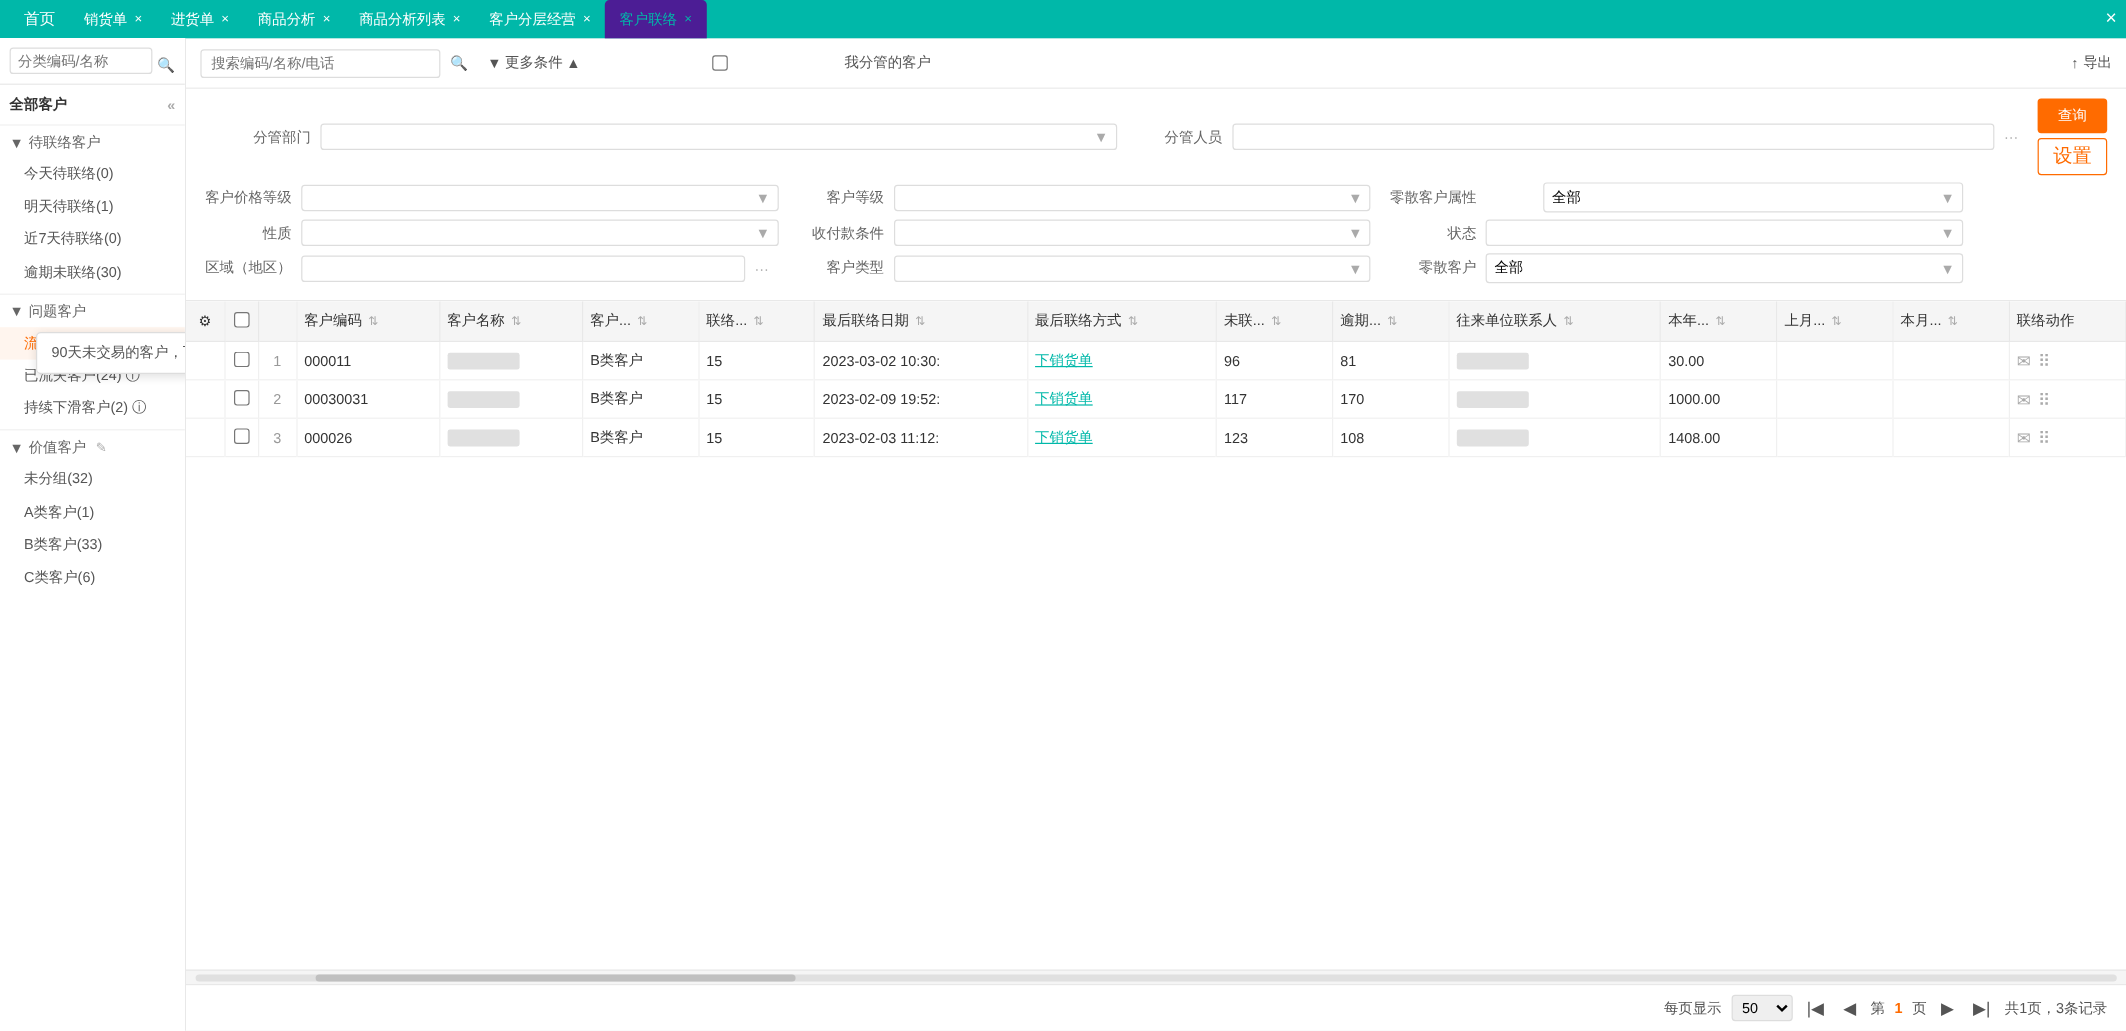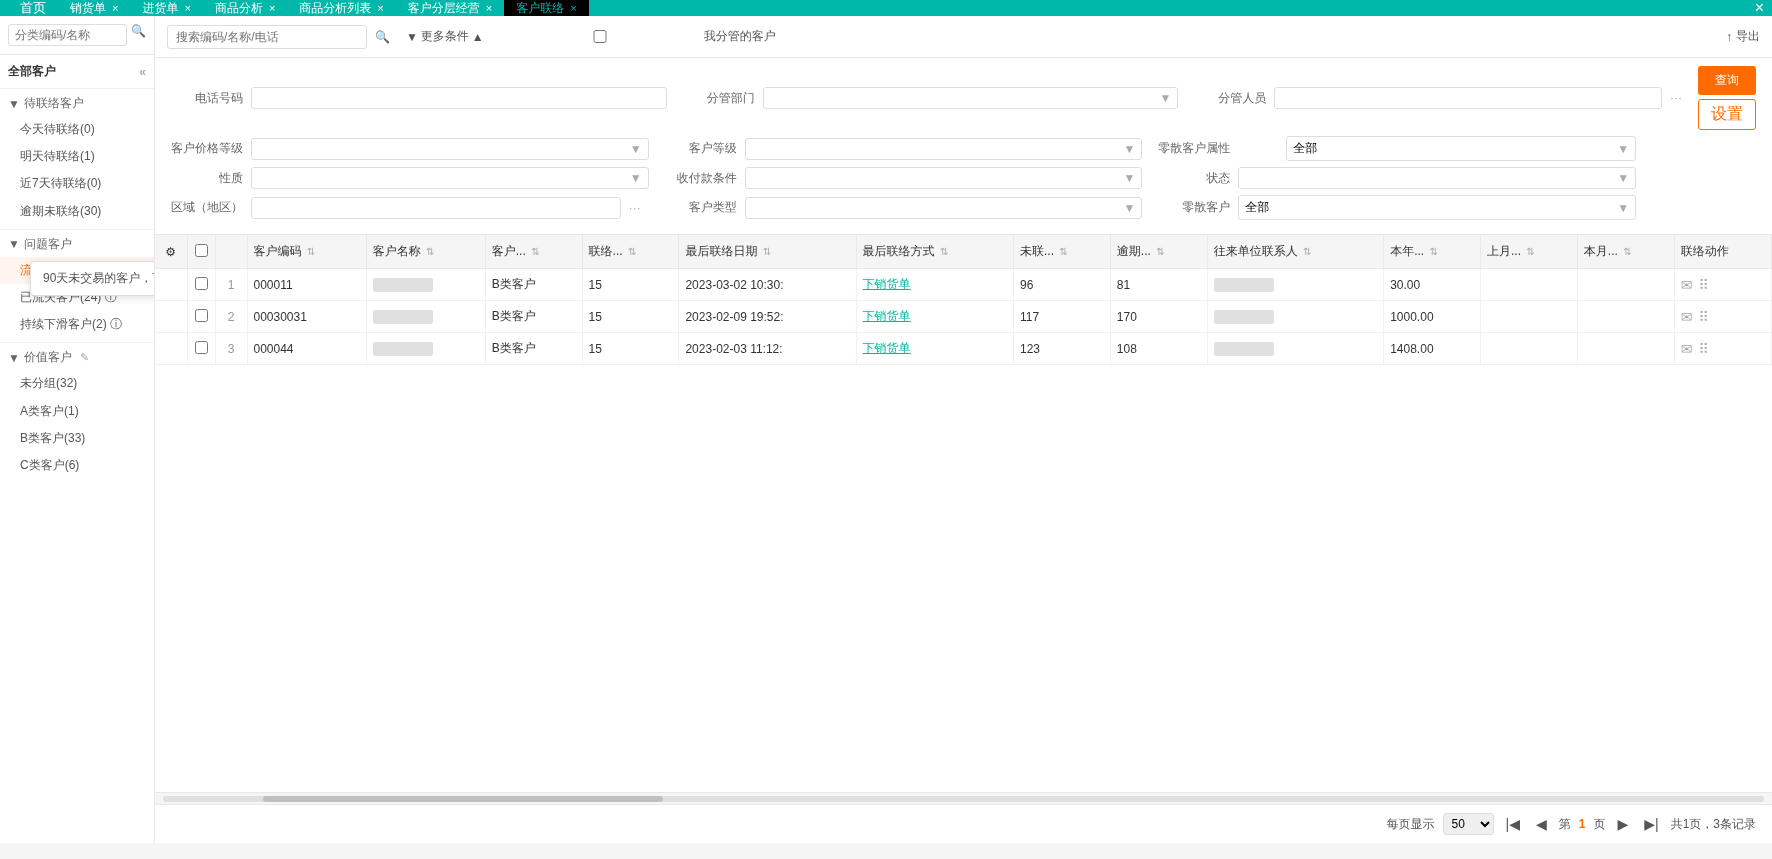--- a/index.html
+++ b/index.html
@@ -1,38 +1,38 @@
 <!DOCTYPE html>
 <html><head>
   <meta charset="utf-8">
   <style>
     * { box-sizing: border-box; margin: 0; padding: 0; font-family: 'Microsoft YaHei', Arial, sans-serif; font-size: 12px; }
     body { background: #f5f5f5; overflow: hidden; width: 1772px; height: 859px; }
 
     
     .top-nav {
       background: #00b8a9;
-      height: 16px;
+      height: 32px;
       display: flex;
       align-items: center;
       padding: 0 8px;
       color: white;
     }
     .top-nav .tab {
       padding: 0 12px;
       height: 32px;
       display: flex;
       align-items: center;
       cursor: pointer;
       color: white;
       font-size: 13px;
       white-space: nowrap;
     }
     .top-nav .tab.active {
-      background: #000000;
+      background: #4c1d95;
       color: #00b8a9;
       border-radius: 4px 4px 0 0;
     }
     .top-nav .tab .close-x {
       margin-left: 6px;
       font-size: 11px;
       cursor: pointer;
     }
     .top-nav .home-tab {
       padding: 0 12px;
@@ -59,21 +59,21 @@
       background: white;
       border-right: 1px solid #e8e8e8;
       display: flex;
       flex-direction: column;
       overflow-y: auto;
     }
     .sidebar-search {
       padding: 8px;
       border-bottom: 1px solid #e8e8e8;
       display: flex;
-      align-items: flex-start;
+      align-items: flex-end;
       gap: 4px;
     }
     .sidebar-search input {
       border: 1px solid #ddd;
       border-radius: 3px;
       padding: 3px 6px;
       width: 100%;
       outline: none;
     }
     .sidebar-search .search-icon {
@@ -496,24 +496,20 @@
       </label>
       <button class="export-btn">
         <span>↑</span>
         <span>导出</span>
       </button>
     </div>
 
     <div class="filter-panel">
 
       <div class="filter-row">
-        <div class="filter-item">
-          <span class="filter-label">电话号码</span>
-          <input class="filter-input" type="text" style="flex: 1.5 1 0%;">
-        </div>
         <div class="filter-item" style="margin-left:16px;">
           <span class="filter-label">分管部门</span>
           <div class="filter-select">
             <span></span>
             <span class="arrow">▼</span>
           </div>
         </div>
         <div class="filter-item" style="margin-left:16px;">
           <span class="filter-label">分管人员</span>
           <input class="filter-input" type="text" style="flex: 1.5 1 0%;">
@@ -665,21 +661,21 @@
               <div class="action-icons">
                 <span class="action-icon">✉</span>
                 <span class="action-icon">⠿</span>
               </div>
             </td>
           </tr>
           <tr>
             <td></td>
             <td class="checkbox-cell"><input type="checkbox" style=""></td>
             <td class="row-num">3</td>
-            <td>000044</td>
+            <td>000026</td>
             <td><span class="blur-text">&nbsp;&nbsp;&nbsp;&nbsp;&nbsp;&nbsp;&nbsp;&nbsp;</span></td>
             <td>B类客户</td>
             <td>15</td>
             <td>2023-02-03 11:12:</td>
             <td><span class="link-text">下销货单</span></td>
             <td>123</td>
             <td>108</td>
             <td><span class="blur-text">&nbsp;&nbsp;&nbsp;&nbsp;&nbsp;&nbsp;&nbsp;&nbsp;</span></td>
             <td>1408.00</td>
             <td></td>

